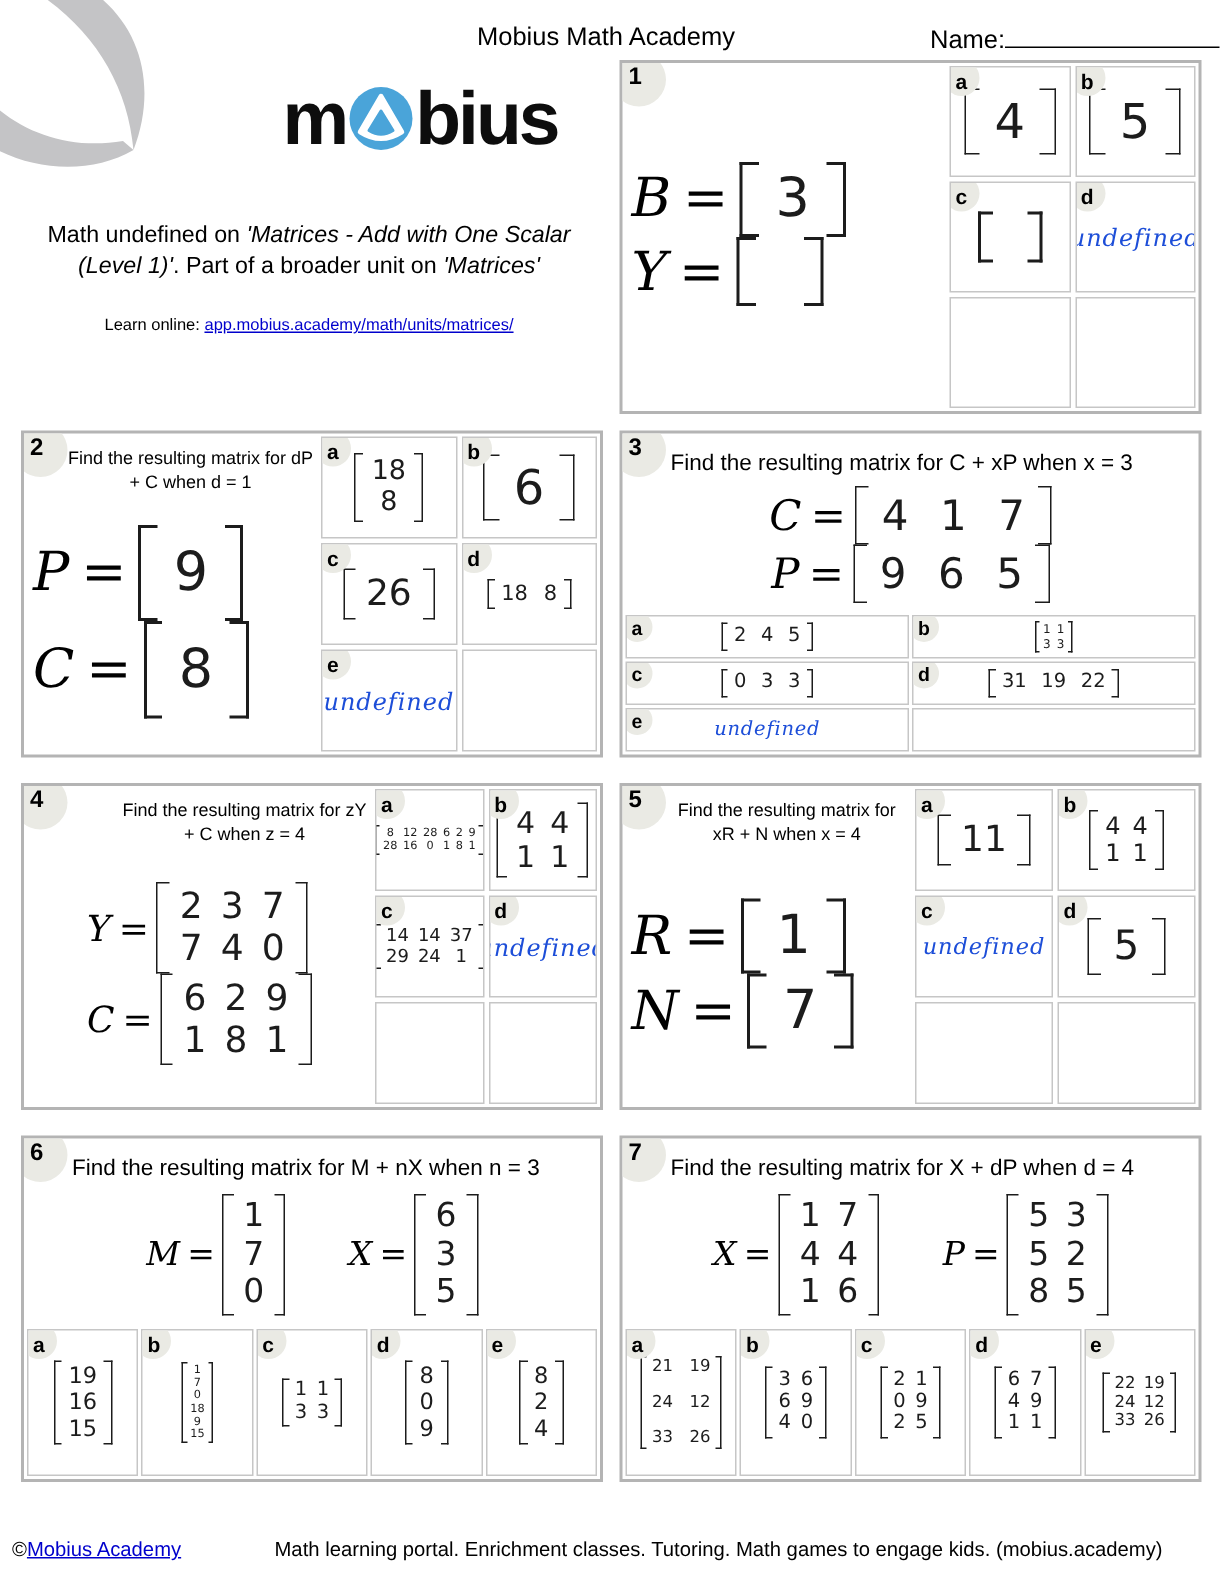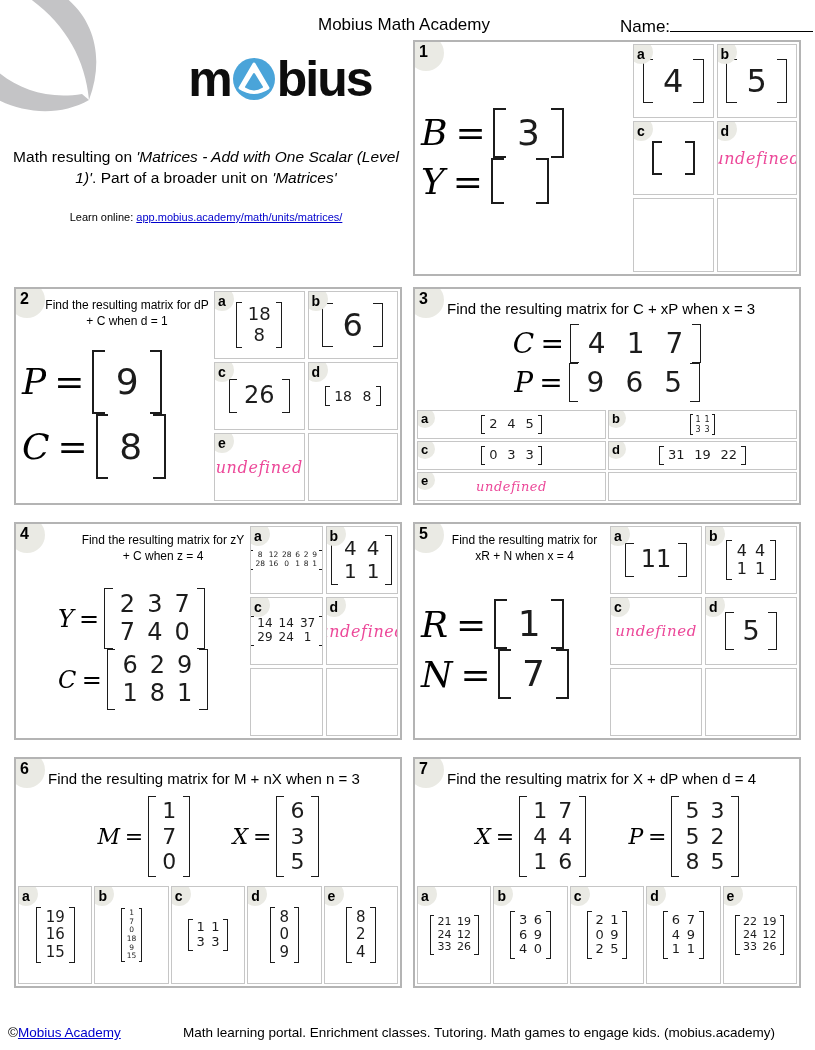--- a/index.html
+++ b/index.html
@@ -50,40 +50,40 @@
   .mx{display:inline-flex;align-items:stretch;}
   .mx-g{display:grid;align-items:center;justify-items:center;padding:.12em .3em;
         line-height:1.15;font-family:"DejaVu Sans",sans-serif;color:#1c1c1c;}
   .mx-g.empty{min-width:.3em;min-height:1.05em;}
   .tall .mx-g{padding-top:.32em;padding-bottom:.32em;}
   .br{width:.3em;flex:none;border:0 solid #1c1c1c;}
   .br.l{border-left-width:max(1px,.06em);border-top-width:max(1px,.06em);border-bottom-width:max(1px,.06em);}
   .br.r{border-right-width:max(1px,.06em);border-top-width:max(1px,.06em);border-bottom-width:max(1px,.06em);}
   .mx.emph .br.l{border-left-width:max(2px,.09em);border-top-width:max(2px,.09em);border-bottom-width:max(2px,.09em);}
   .mx.emph .br.r{border-right-width:max(2px,.09em);border-top-width:max(2px,.09em);border-bottom-width:max(2px,.09em);}
-  .undef{font-family:"DejaVu Serif",serif;font-style:italic;letter-spacing:.04em;color:#ec4899;}
+  .undef{font-family:"DejaVu Serif",serif;font-style:italic;letter-spacing:.04em;color:#1d4ed8;}
 </style>
 </head>
 <body>
 
 <svg class="swoosh" width="120" height="120" viewBox="0 0 120 120">
   <path d="M34,-20 C90,0 108,50 89,100 C85,56 62,18 20,-8 Z" fill="#c4c4c6"></path>
   <path d="M-20,52 C2,84 40,101 82,94 L89,100 C56,119 10,113 -20,88 Z" fill="#c4c4c6"></path>
 </svg>
 
 <div class="header-title">Mobius Math Academy</div>
 <div class="header-name"><span>Name:</span><span class="name-line"></span></div>
 
 <div class="logo"><span>m</span><svg width="44" height="44" viewBox="0 0 44 44">
       <circle cx="22" cy="22" r="21" fill="#4aa4d9"></circle>
       <path d="M22 7 L36 31 Q22 40 8 31 Z" fill="#fff" stroke="#fff" stroke-width="3" stroke-linejoin="round"></path>
       <path d="M22 17 L30 30 Q22 35 14 30 Z" fill="#4aa4d9" stroke="#4aa4d9" stroke-width="2" stroke-linejoin="round"></path>
     </svg><span>bius</span></div>
 
-<div class="desc" id="desc"><span>Math resulting on </span><span style="font-style: italic;">'Matrices - Add with One Scalar (Level 1)'</span><span>. Part of a broader unit on </span><span style="font-style: italic;">'Matrices'</span></div>
+<div class="desc" id="desc"><span>Math undefined on </span><span style="font-style: italic;">'Matrices - Add with One Scalar (Level 1)'</span><span>. Part of a broader unit on </span><span style="font-style: italic;">'Matrices'</span></div>
 <div class="learn"><span>Learn online: </span><a class="lnk">app.mobius.academy/math/units/matrices/</a></div>
 
 <div id="questions">
     <div class="qbox side" style="left: 413px; top: 40px; width: 388px; height: 236px;">
       <div class="q-badge">
         <span>1</span>
       </div>
       <div class="q-left" style="width: 216px;">
         <div class="q-given">
           <div class="eq" style="font-size: 36px;">
@@ -687,21 +687,21 @@
           </div>
         </div>
       </div>
       <div class="q-ans5">
         <div class="opt">
           <span class="opt-letter">
             <span>a</span>
           </span>
           <span class="mx" style="font-size: 11px;">
             <span class="br l"></span>
-            <span class="mx-g" style="grid-template-columns: repeat(2, auto); column-gap: 0.5em;">
+            <span class="mx-g" style="grid-template-columns: repeat(2, auto); column-gap: 0.5em; gap: 11px;">
               <span>21</span>
               <span>19</span>
               <span>24</span>
               <span>12</span>
               <span>33</span>
               <span>26</span>
             </span>
             <span class="br r"></span>
           </span>
         </div>

